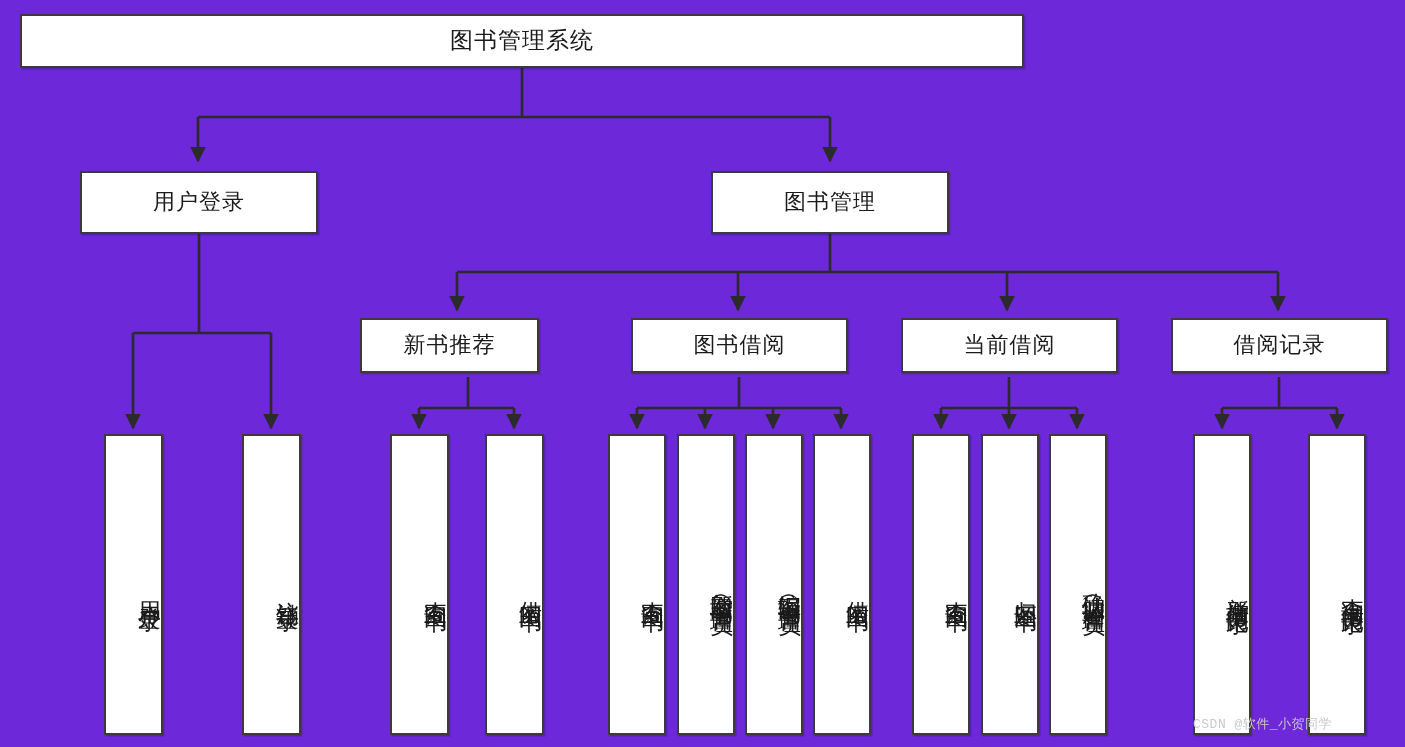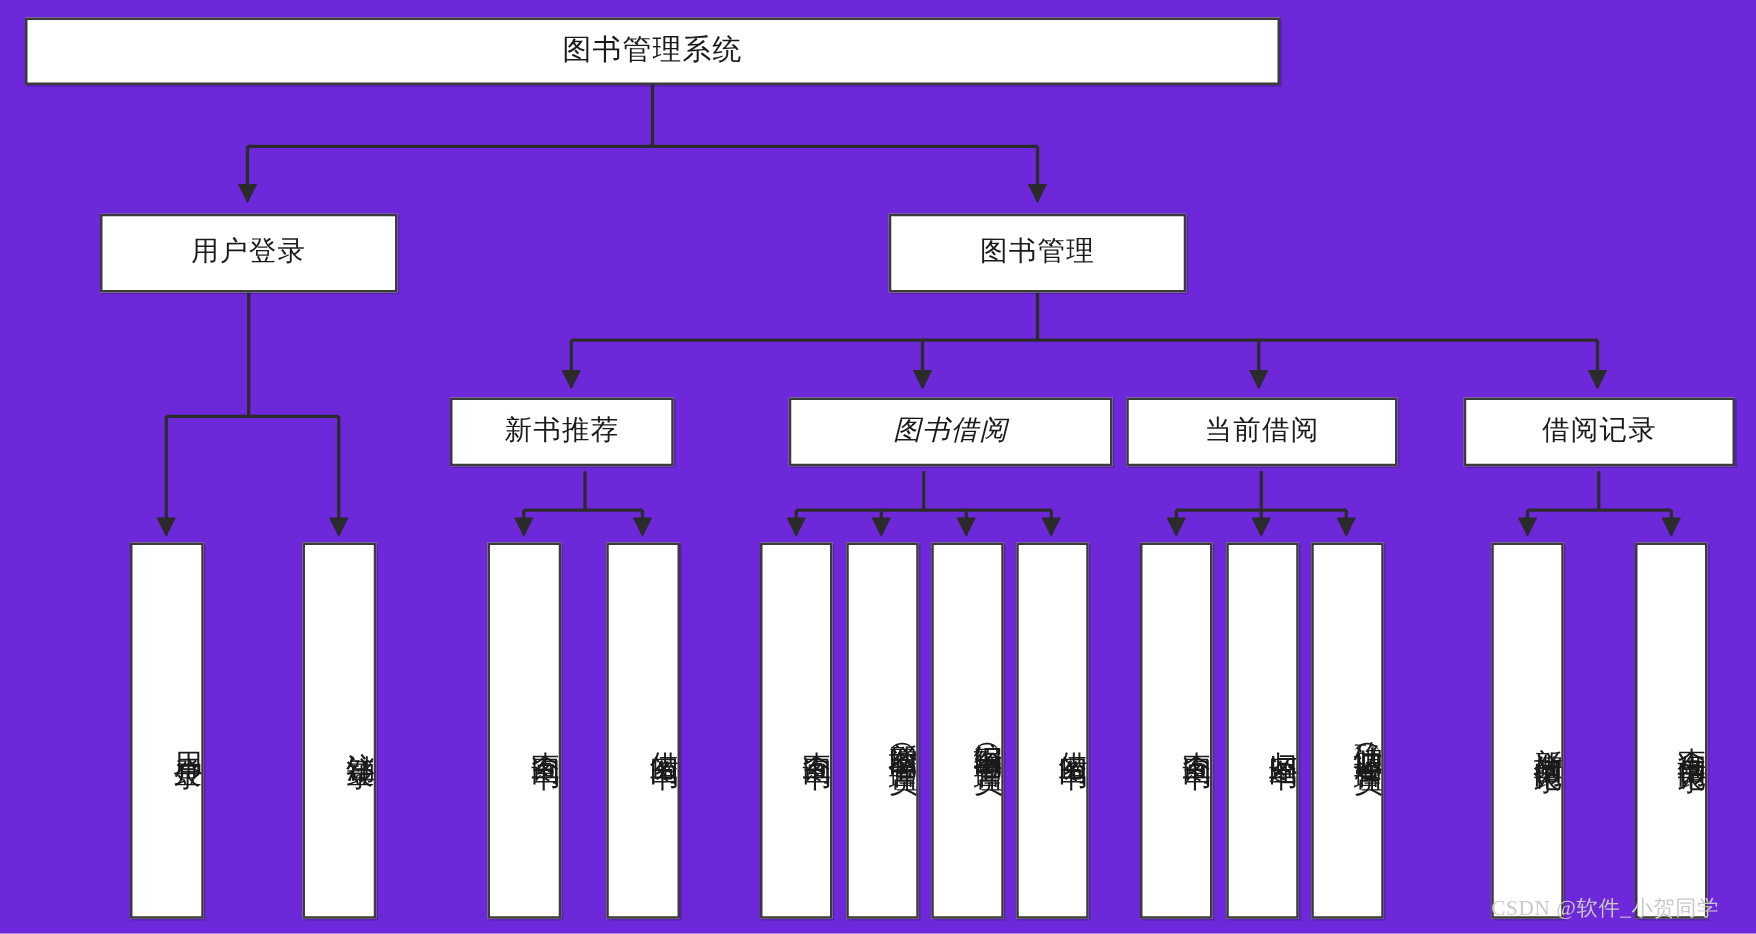--- a/index.html
+++ b/index.html
@@ -50,24 +50,24 @@
     position: absolute;
     left: 0;
     top: 0;
     width: 1405px;
     height: 747px;
     pointer-events: none;
   }
   .watermark {
     position: absolute;
     color: #c9c9c9;
-    font-size: 17px;
+    font-size: 13px;
     letter-spacing: 0.5px;
     white-space: nowrap;
-    font-family: Liberation Serif, serif;
+    font-family: Liberation Mono, monospace;
   }
 </style>
 </head>
 <body>
 
 <div id="canvas">
 
   <svg class="links" viewBox="0 0 1405 747">
     <defs>
       <marker id="arrow" viewBox="0 0 10 10" refX="9" refY="5" markerWidth="6" markerHeight="6" orient="auto-start-reverse">
@@ -119,21 +119,21 @@
   </svg>
 
   <div class="node horiz root" style="left:20px; top:14px; width:1004px; height:54px;">图书管理系统</div>
 
   <div class="node horiz" style="left:80px; top:171px; width:238px; height:63px;">用户登录</div>
 
   <div class="node horiz" style="left:711px; top:171px; width:238px; height:63px;">图书管理</div>
 
   <div class="node horiz" style="left:360px; top:318px; width:179px; height:55px;">新书推荐</div>
 
-  <div class="node horiz" style="left:631px; top:318px; width:259px; height:55px;font-style:italic;">图书借阅</div>
+  <div class="node horiz" style="left:631px; top:318px; width:217px; height:55px;">图书借阅</div>
 
   <div class="node horiz" style="left:901px; top:318px; width:217px; height:55px;">当前借阅</div>
 
   <div class="node horiz" style="left:1171px; top:318px; width:217px; height:55px;">借阅记录</div>
 
   <div class="node vert" style="left:104px; top:434px; width:59px; height:301px;">用户登录</div>
 
   <div class="node vert" style="left:242px; top:434px; width:59px; height:301px;">注销登录</div>
 
   <div class="node vert" style="left:390px; top:434px; width:59px; height:301px;">查询图书</div>

